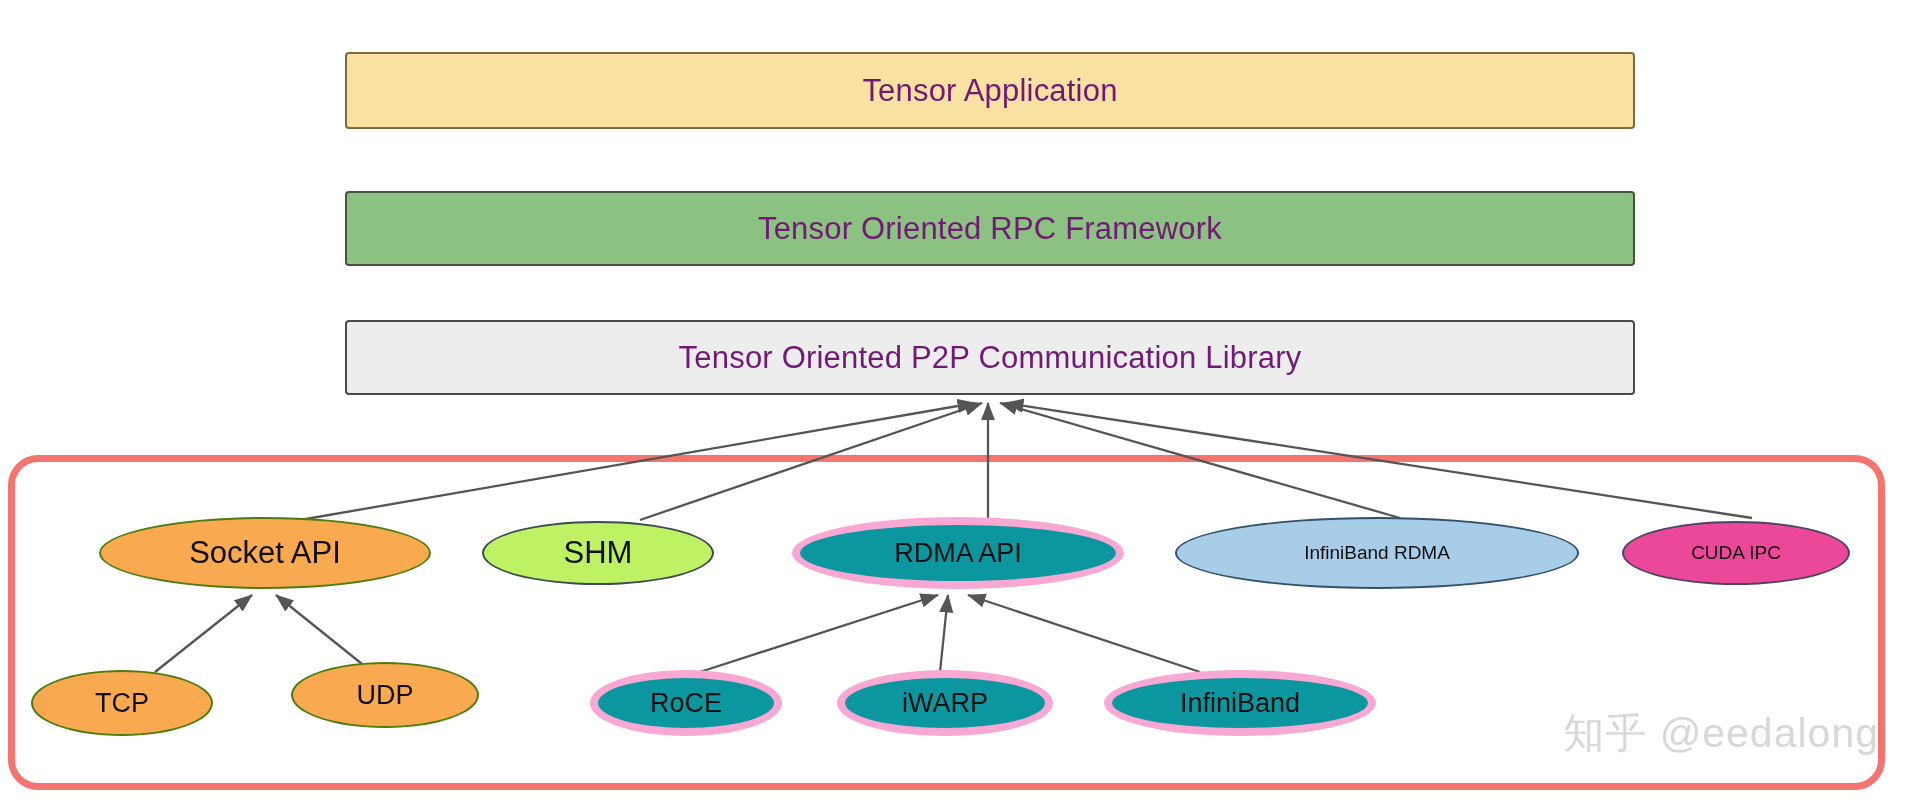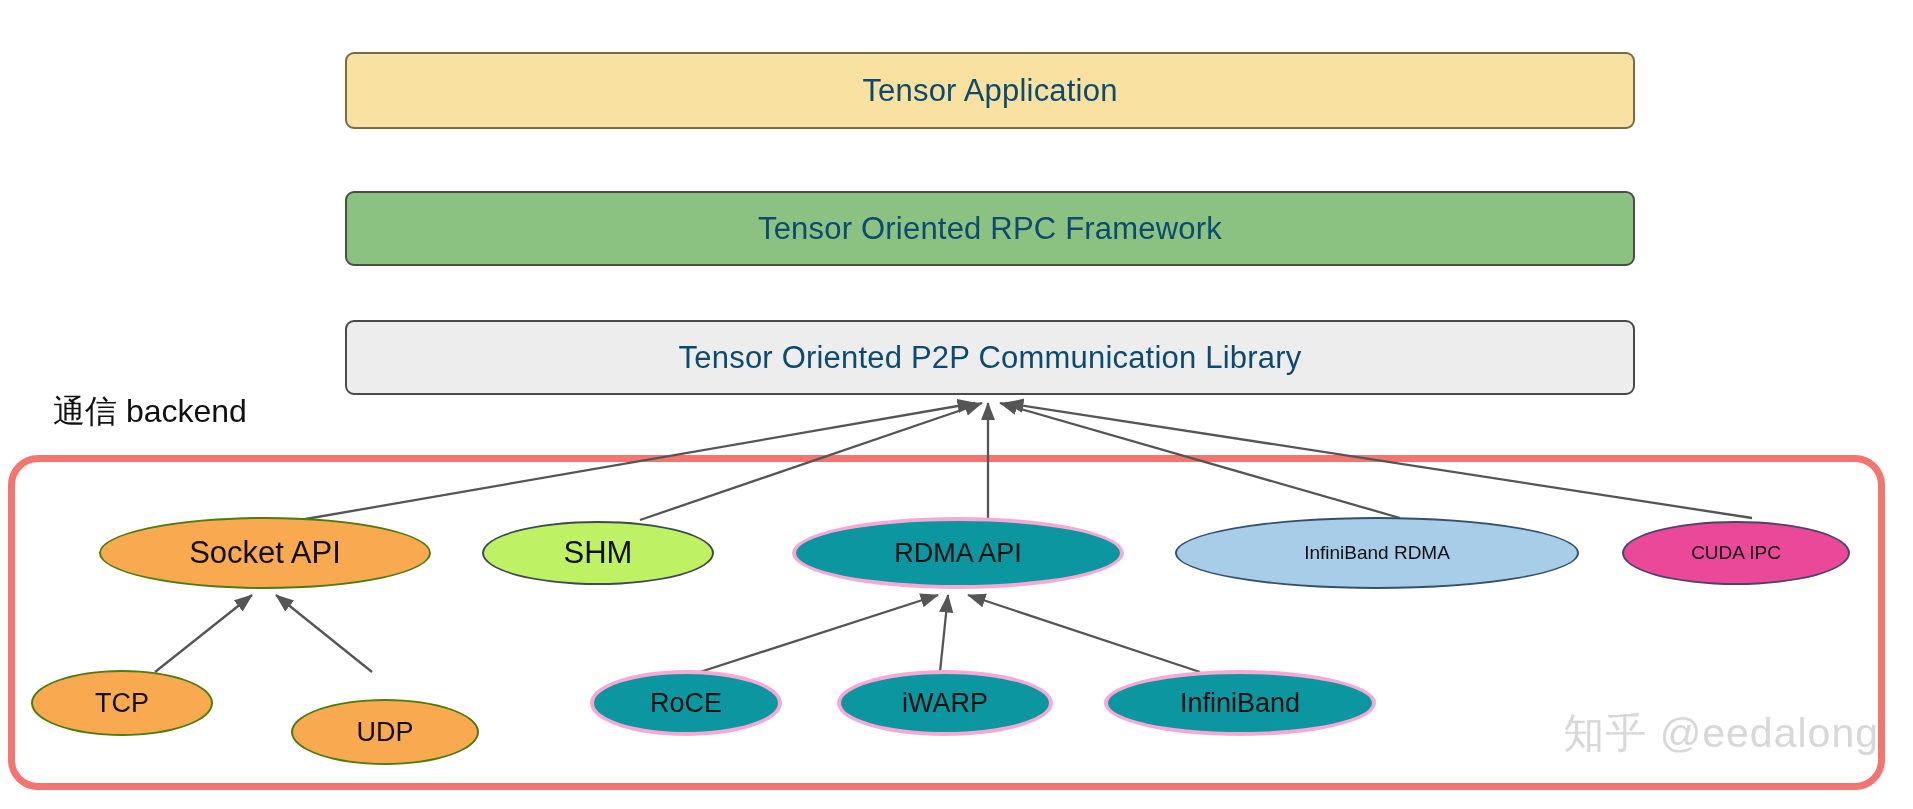--- a/index.html
+++ b/index.html
@@ -18,26 +18,26 @@
     background: #ffffff;
     overflow: hidden;
   }
 
   
   .layer-box {
     position: absolute;
     left: 345px;
     width: 1290px;
     box-sizing: border-box;
-    border-radius: 9px;
+    border-radius: 4px;
     display: flex;
     align-items: center;
     justify-content: center;
     font-size: 31px;
-    color: #0c4a6e;
+    color: #701a75;
     letter-spacing: .2px;
   }
   #layer-app {
     top: 52px;
     height: 77px;
     background: #F9E1A1;
     border: 2px solid #7A6B46;
   }
   #layer-rpc {
     top: 191px;
@@ -94,21 +94,21 @@
     align-items: center;
     justify-content: center;
     text-align: center;
     color: #101010;
     line-height: 1.05;
     transform: translate(-50%, -50%);
   }
   .node.orange  { background: #F9A busy; }
   .node.orange  { background: #F9A94F; border: 2px solid #4d7c0f; }
   .node.grey    { background: #bef264; border: 2px solid #3E4A50; }
-  .node.teal    { background: #0C96A0; border: 4px solid #f9a8d4; }
+  .node.teal    { background: #0C96A0; border: 8px solid #f9a8d4; }
   .node.blue    { background: #A8CDE9; border: 2px solid #35506B; }
   .node.purple  { background: #ec4899; border: 2px solid #4C4468; }
 
   .fs-lg  { font-size: 31px; }
   .fs-md  { font-size: 27px; }
   .fs-sm  { font-size: 19px; }
 
   
   #watermark {
     position: absolute;
@@ -131,21 +131,20 @@
   </div>
 
   <div class="layer-box" id="layer-rpc">
     <span>Tensor Oriented RPC Framework</span>
   </div>
 
   <div class="layer-box" id="layer-p2p">
     <span>Tensor Oriented P2P Communication Library</span>
   </div>
 
-  <div id="backend-label">通信 backend</div>
 
   <div id="backend-frame"></div>
 
   <svg id="edges" viewBox="0 0 1913 809" xmlns="http://www.w3.org/2000/svg">
     <defs>
       <marker id="arrowhead" markerWidth="9" markerHeight="9" refX="7.6" refY="3.1" orient="auto" markerUnits="strokeWidth">
         <path d="M0,0 L8,3.1 L0,6.2 z" fill="#555555"></path>
       </marker>
     </defs>
     <g stroke="#555555" stroke-width="2.3" fill="none" marker-end="url(#arrowhead)">
@@ -182,21 +181,21 @@
   </div>
 
   <div class="node purple fs-sm" style="left:1736px; top:553px; width:228px; height:64px;">
     <span>CUDA IPC</span>
   </div>
 
   <div class="node orange fs-md" style="left:122px; top:703px; width:182px; height:66px;">
     <span>TCP</span>
   </div>
 
-  <div class="node orange fs-md" style="left:385px; top:732px; width:188px; height:66px;">
+  <div class="node orange fs-md" style="left:385px; top:695px; width:188px; height:66px;">
     <span>UDP</span>
   </div>
 
   <div class="node teal fs-md" style="left:686px; top:703px; width:192px; height:66px;">
     <span>RoCE</span>
   </div>
 
   <div class="node teal fs-md" style="left:945px; top:703px; width:216px; height:66px;">
     <span>iWARP</span>
   </div>

